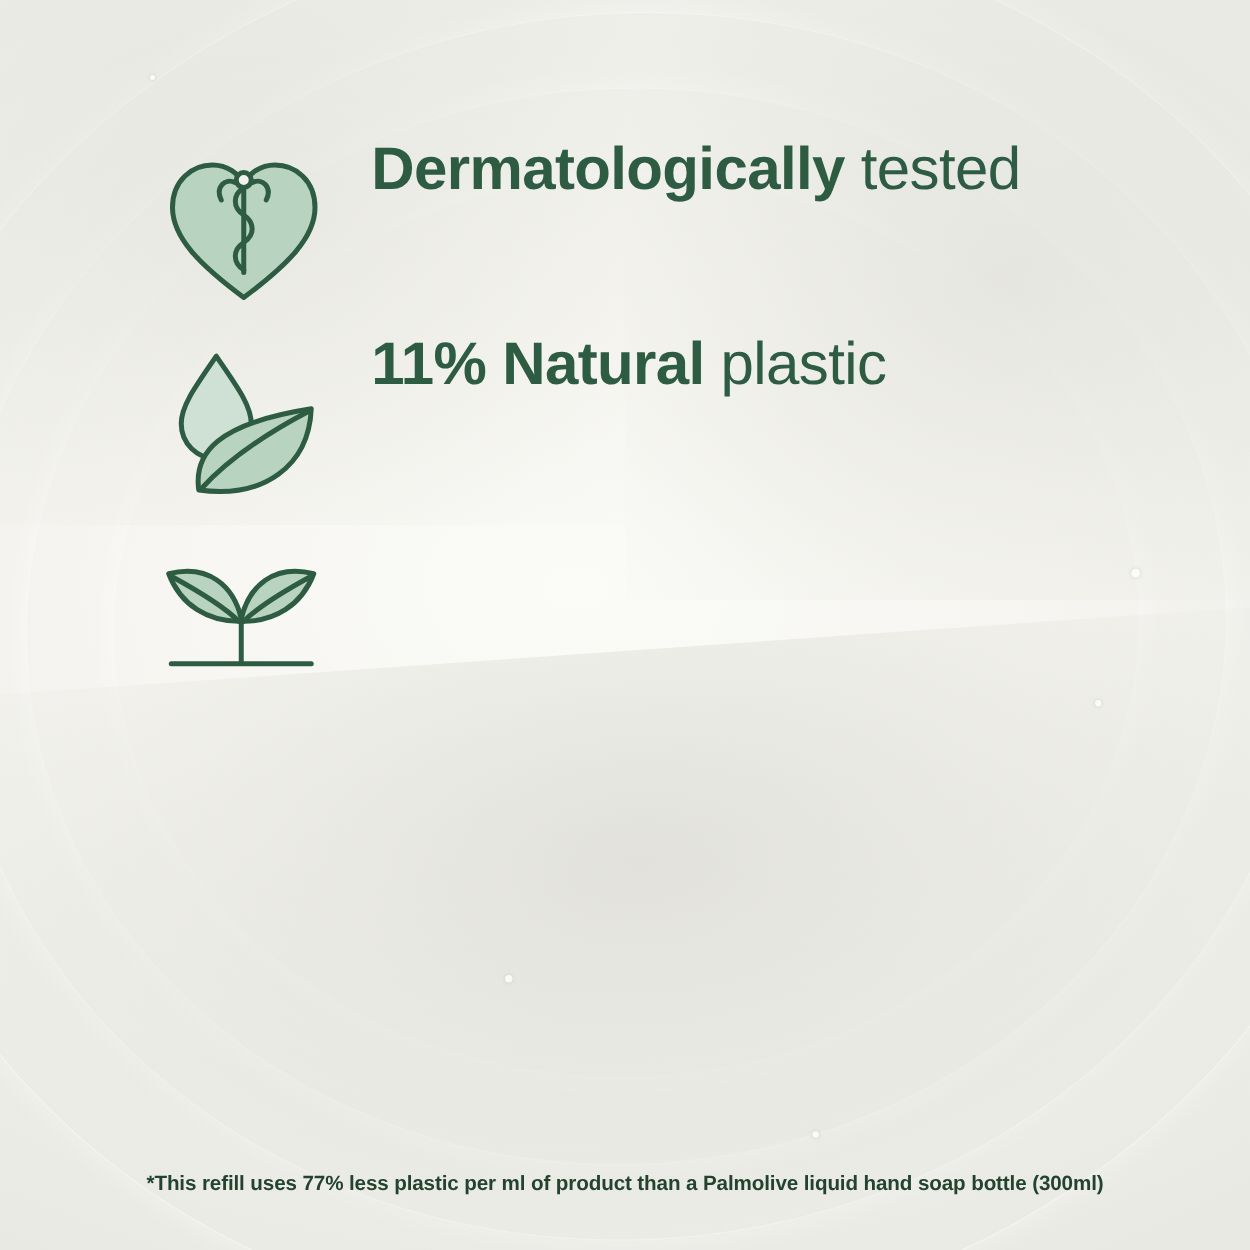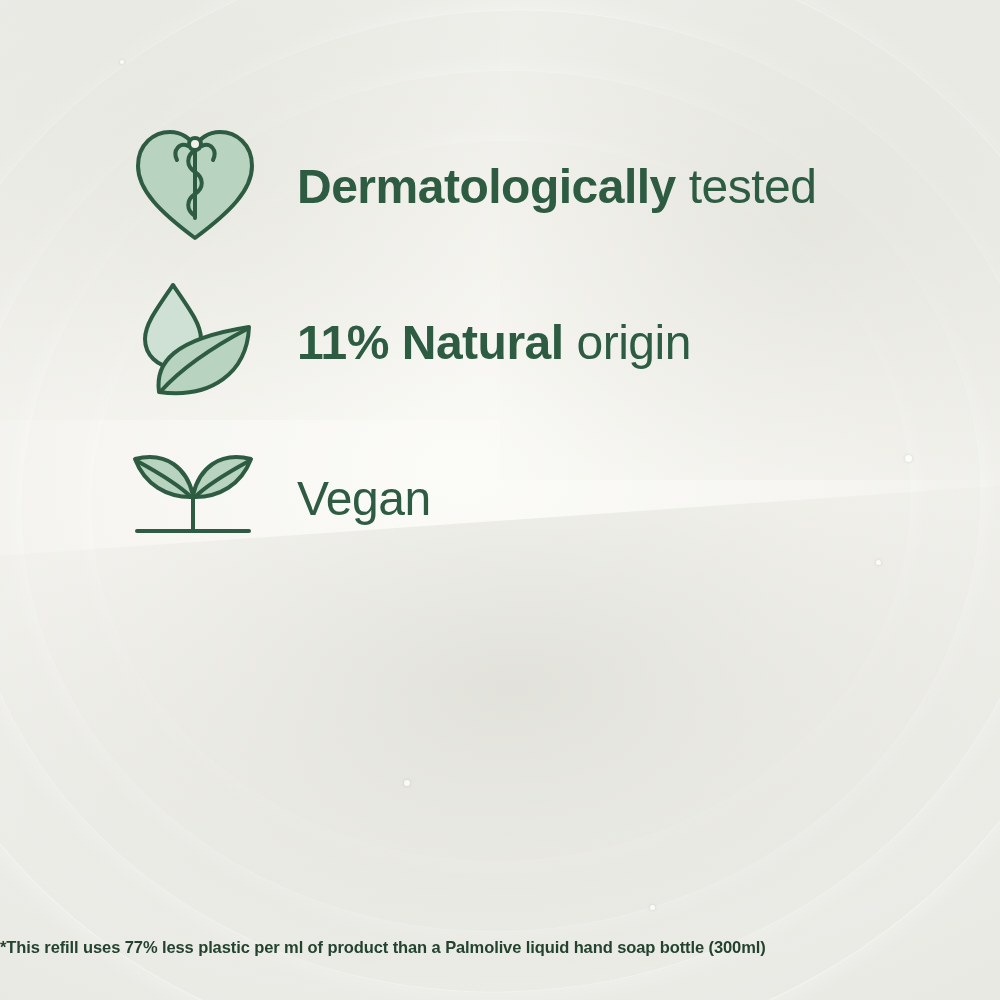--- a/index.html
+++ b/index.html
@@ -61,21 +61,20 @@
 
   .claims {
     position: absolute;
     left: 0;
     top: 108px;
     width: 1000px;
   }
 
   .claim-row {
     display: flex;
-    align-items: center;
     height: 156px;
   }
   .claim-icon {
     width: 180px;
     min-width: 180px;
     display: flex;
     align-items: center;
     justify-content: center;
     margin-left: 105px;
   }
@@ -91,21 +90,21 @@
   }
   .claim-text .light {
     font-weight: normal;
   }
 
   .footnote {
     position: absolute;
     left: 0;
     top: 938px;
     width: 1000px;
-    text-align: left;
+    text-align: center;
     font-size: 16.5px;
     font-weight: bold;
     color: #23432f;
     letter-spacing: -0.1px;
   }
 
   svg { display: block; }
 </style>
 </head>
 <body>
@@ -145,39 +144,36 @@
 
     <div class="claim-row">
       <div class="claim-icon">
         <svg width="140" height="130" viewBox="0 0 140 130" aria-hidden="true">
           <path d="M48 8 C 30 34, 20 48, 20 62 C 20 78, 33 90, 48 90 C 63 90, 76 78, 76 62 C 76 48, 66 34, 48 8 Z" fill="#cfe1d4" stroke="#2e5c42" stroke-width="4" stroke-linejoin="round"></path>
           <path d="M34 115 C 30 86, 48 62, 124 50 C 122 96, 86 122, 34 115 Z" fill="#b8d3bf" stroke="#2e5c42" stroke-width="4" stroke-linejoin="round"></path>
           <path d="M36 114 C 56 92, 84 72, 122 52" stroke="#2e5c42" stroke-width="4" fill="none" stroke-linecap="round"></path>
         </svg>
       </div>
       <div class="claim-text">
-        <span class="bold">11% Natural</span><span class="light"> origin</span>
+        <span class="bold">11% Natural</span><span class="light"> plastic</span>
       </div>
     </div>
 
 
     <div class="claim-row">
       <div class="claim-icon">
         <svg width="136" height="110" viewBox="0 0 136 110" aria-hidden="true">
           <path d="M66 86 L66 52" stroke="#2e5c42" stroke-width="4" fill="none" stroke-linecap="round"></path>
           <path d="M64 54 C 40 54, 18 42, 8 16 C 40 8, 60 26, 66 52 Z" fill="#b8d3bf" stroke="#2e5c42" stroke-width="4" stroke-linejoin="round"></path>
           <path d="M10 18 C 32 30, 52 42, 64 54" stroke="#2e5c42" stroke-width="4" fill="none" stroke-linecap="round"></path>
           <path d="M68 54 C 92 54, 114 42, 124 16 C 92 8, 72 26, 66 52 Z" fill="#b8d3bf" stroke="#2e5c42" stroke-width="4" stroke-linejoin="round"></path>
           <path d="M122 18 C 100 30, 80 42, 68 54" stroke="#2e5c42" stroke-width="4" fill="none" stroke-linecap="round"></path>
           <path d="M10 88 L122 88" stroke="#2e5c42" stroke-width="4" fill="none" stroke-linecap="round"></path>
         </svg>
       </div>
-      <div class="claim-text">
-        <span class="bold"></span><span class="light">Vegan</span>
-      </div>
     </div>
 
 
   </div>
 
   <div class="footnote">*This refill uses 77% less plastic per ml of product than a Palmolive liquid hand soap bottle (300ml)</div>
 
 </div>
 
 </body></html>

